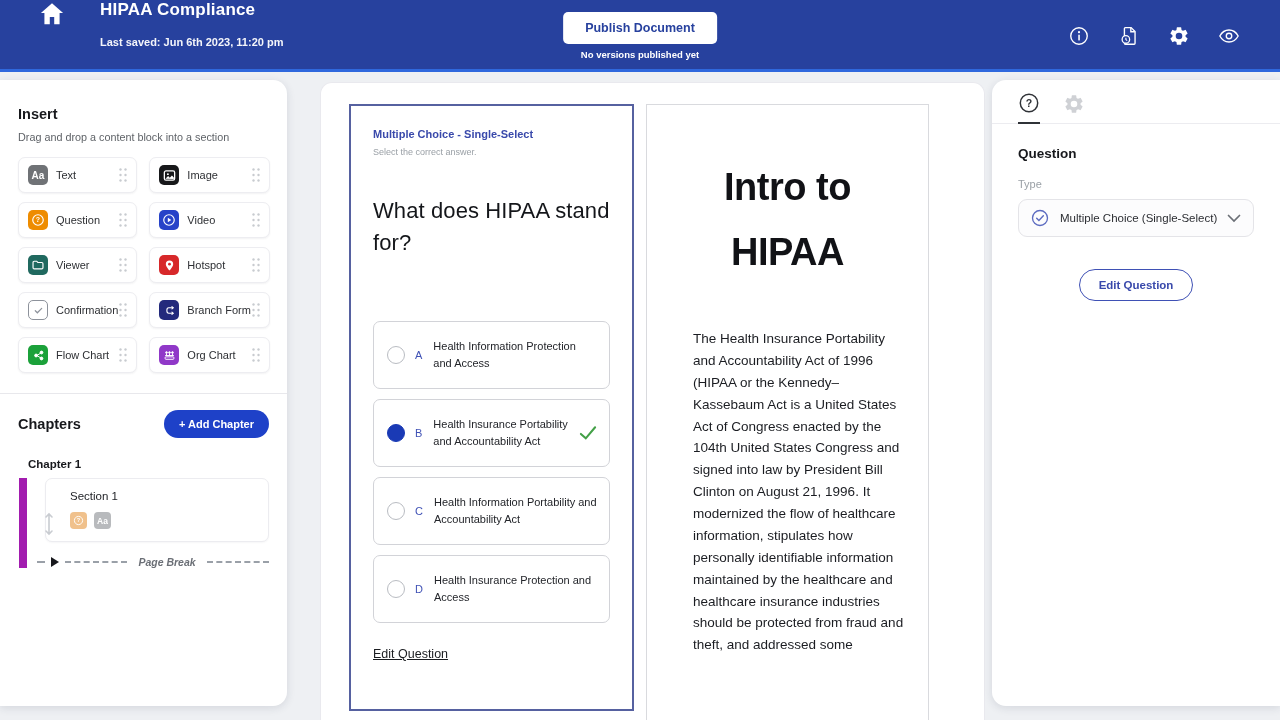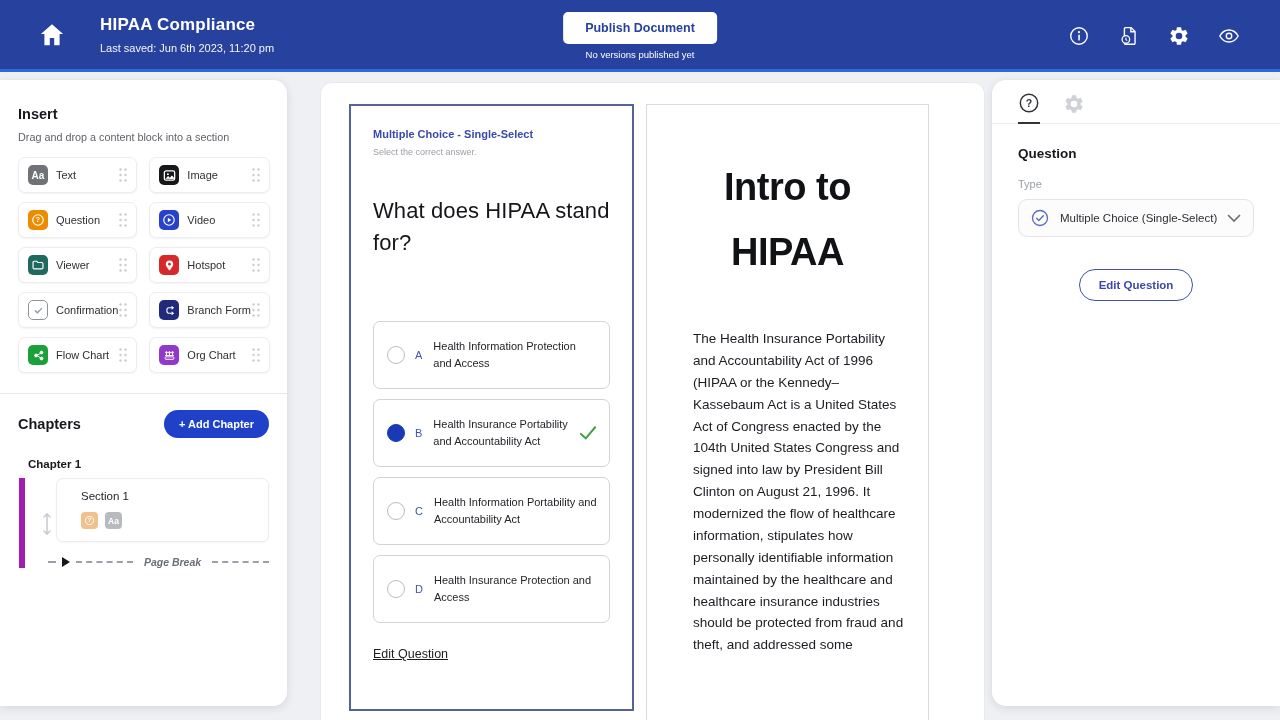--- a/index.html
+++ b/index.html
@@ -2,31 +2,31 @@
 <html><head>
 <meta charset="utf-8">
 <style>
   * { margin:0; padding:0; box-sizing:border-box; }
   html,body { width:1280px; height:720px; overflow:hidden;
     font-family:"Liberation Sans", sans-serif; background:#eef0f3; }
 
   
   .topbar { position:absolute; left:0; top:0; width:1280px; height:72px;
     background:#27419e; border-bottom:3px solid #2f68dd; color:#fff;
-    display:flex; align-items:center; }
+    display:flex; }
   .home-btn { width:28px; height:28px; margin-left:38px; cursor:pointer; }
   .title-wrap { margin-left:34px; }
   .doc-title { font-size:17px; font-weight:bold; letter-spacing:.2px; }
-  .doc-saved { font-size:11px; margin-top:7px; font-weight:400; opacity:.95; }
+  .doc-saved { font-size:11px; margin-top:16px; font-weight:700; opacity:.95; }
   .publish-wrap { position:absolute; left:50%; top:0; transform:translateX(-50%);
     height:72px; display:flex; flex-direction:column; align-items:center; justify-content:center; }
   .publish-btn { background:#fff; color:#27419e; font-weight:bold; font-size:12.5px;
     border:none; border-radius:5px; padding:9px 22px; cursor:pointer;
     font-family:"Liberation Sans", sans-serif; }
-  .publish-note { font-size:9.5px; font-weight:normal; margin-top:5px; color:#fff; }
+  .publish-note { font-size:9.5px; font-weight:bold; margin-top:5px; color:#fff; }
   .topbar-icons { position:absolute; right:40px; top:0; height:72px;
     display:flex; align-items:center; gap:28px; }
   .tb-icon { width:22px; height:22px; cursor:pointer; }
 
   
   .left-panel { position:absolute; left:0; top:80px; width:287px; height:626px;
     background:#fff; border-radius:0 14px 14px 0;
     box-shadow:0 2px 8px rgba(40,50,80,.13); padding:26px 18px 0 18px; }
   .right-panel { position:absolute; right:0; top:80px; width:288px; height:626px;
     background:#fff; border-radius:14px 0 0 14px;
@@ -54,22 +54,22 @@
 
   
   .chapters-head { display:flex; align-items:center; justify-content:space-between;
     margin-top:16px; }
   .chapters-title { font-size:14.5px; font-weight:bold; color:#17181c; }
   .add-chapter { background:#1e41c8; color:#fff; border:none; border-radius:15px;
     font-size:11px; font-weight:bold; padding:8px 15px; cursor:pointer;
     font-family:"Liberation Sans", sans-serif; }
   .chapter-name { font-size:11.5px; font-weight:bold; color:#17181c;
     margin:20px 0 8px 10px; }
-  .tree { position:relative; border-left:6px solid #a21caf; margin-left:1px;
-    padding-left:13px; }
+  .tree { position:relative; border-left:8px solid #a21caf; margin-left:1px;
+    }
   .move-arrow { position:absolute; left:16px; top:33px; width:12px; height:26px; }
   .section-card { margin-left:18px; background:#fff; border:1px solid #ececf0;
     border-radius:7px; padding:11px 12px 12px 24px; cursor:pointer;
     box-shadow:0 1px 2px rgba(30,35,50,.04); }
   .section-name { font-size:11.5px; color:#23252a; }
   .section-icons { display:flex; gap:7px; margin-top:10px; }
   .mini-ic { width:17px; height:17px; border-radius:4px; display:flex;
     align-items:center; justify-content:center; }
   .mini-ic.q { background:#f0c18c; }
   .mini-ic.t { background:#b8babd; color:#fff; font-size:8.5px; font-weight:bold; }

